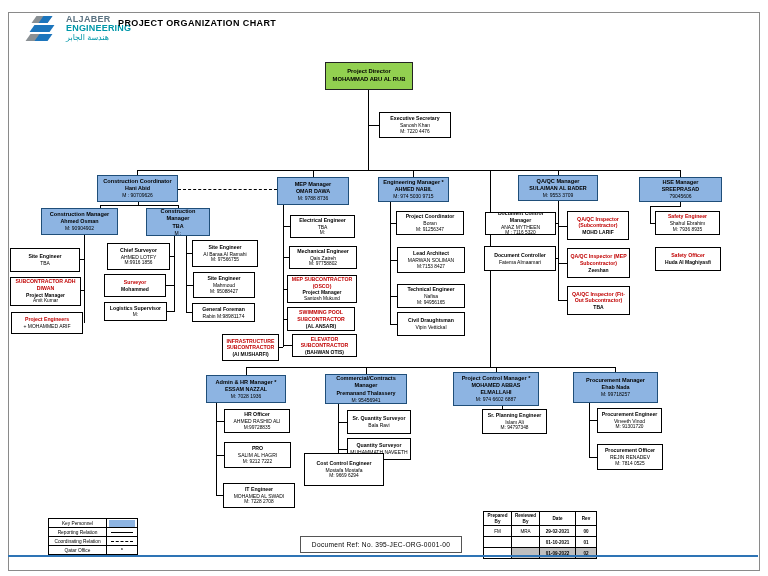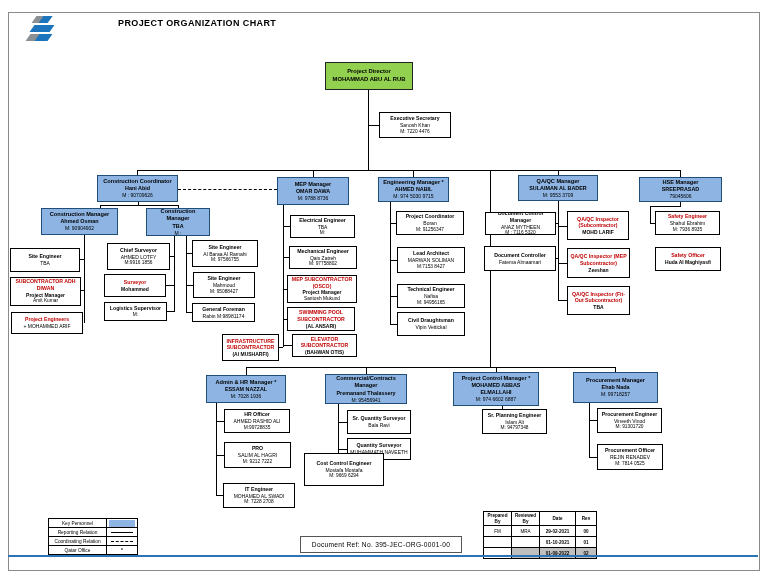--- a/index.html
+++ b/index.html
@@ -57,20 +57,25 @@
 <div id="page">
   <div id="border"></div>
 
   <div id="logo">
     <div class="stripe" style="left:6px;top:1px;width:16px;height:7px;background:#8a9094;"></div>
     <div class="stripe" style="left:13px;top:1px;width:9px;height:7px;background:#1c75bc;"></div>
     <div class="stripe" style="left:4px;top:10px;width:20px;height:7px;background:#1c75bc;"></div>
     <div class="stripe" style="left:0px;top:19px;width:10px;height:7px;background:#8a9094;"></div>
     <div class="stripe" style="left:9px;top:19px;width:13px;height:7px;background:#1c75bc;"></div>
   </div>
+  <div id="logotext">
+    <div class="l1">ALJABER</div>
+    <div class="l2">ENGINEERING</div>
+    <div class="l3">هندسة الجابر</div>
+  </div>
   <div id="titleblock">
     <div class="t1">PROJECT ORGANIZATION CHART</div>
   </div>
 
   <div class="line" style="left:368px;top:90px;width:1px;height:80px;"></div>
   <div class="line" style="left:368px;top:125px;width:11px;height:1px;"></div>
   <div class="line" style="left:138px;top:170px;width:543px;height:1px;"></div>
   <div class="line" style="left:137px;top:170px;width:1px;height:6px;"></div>
   <div class="line" style="left:313px;top:170px;width:1px;height:7px;"></div>
   <div class="line" style="left:413px;top:170px;width:1px;height:7px;"></div>

